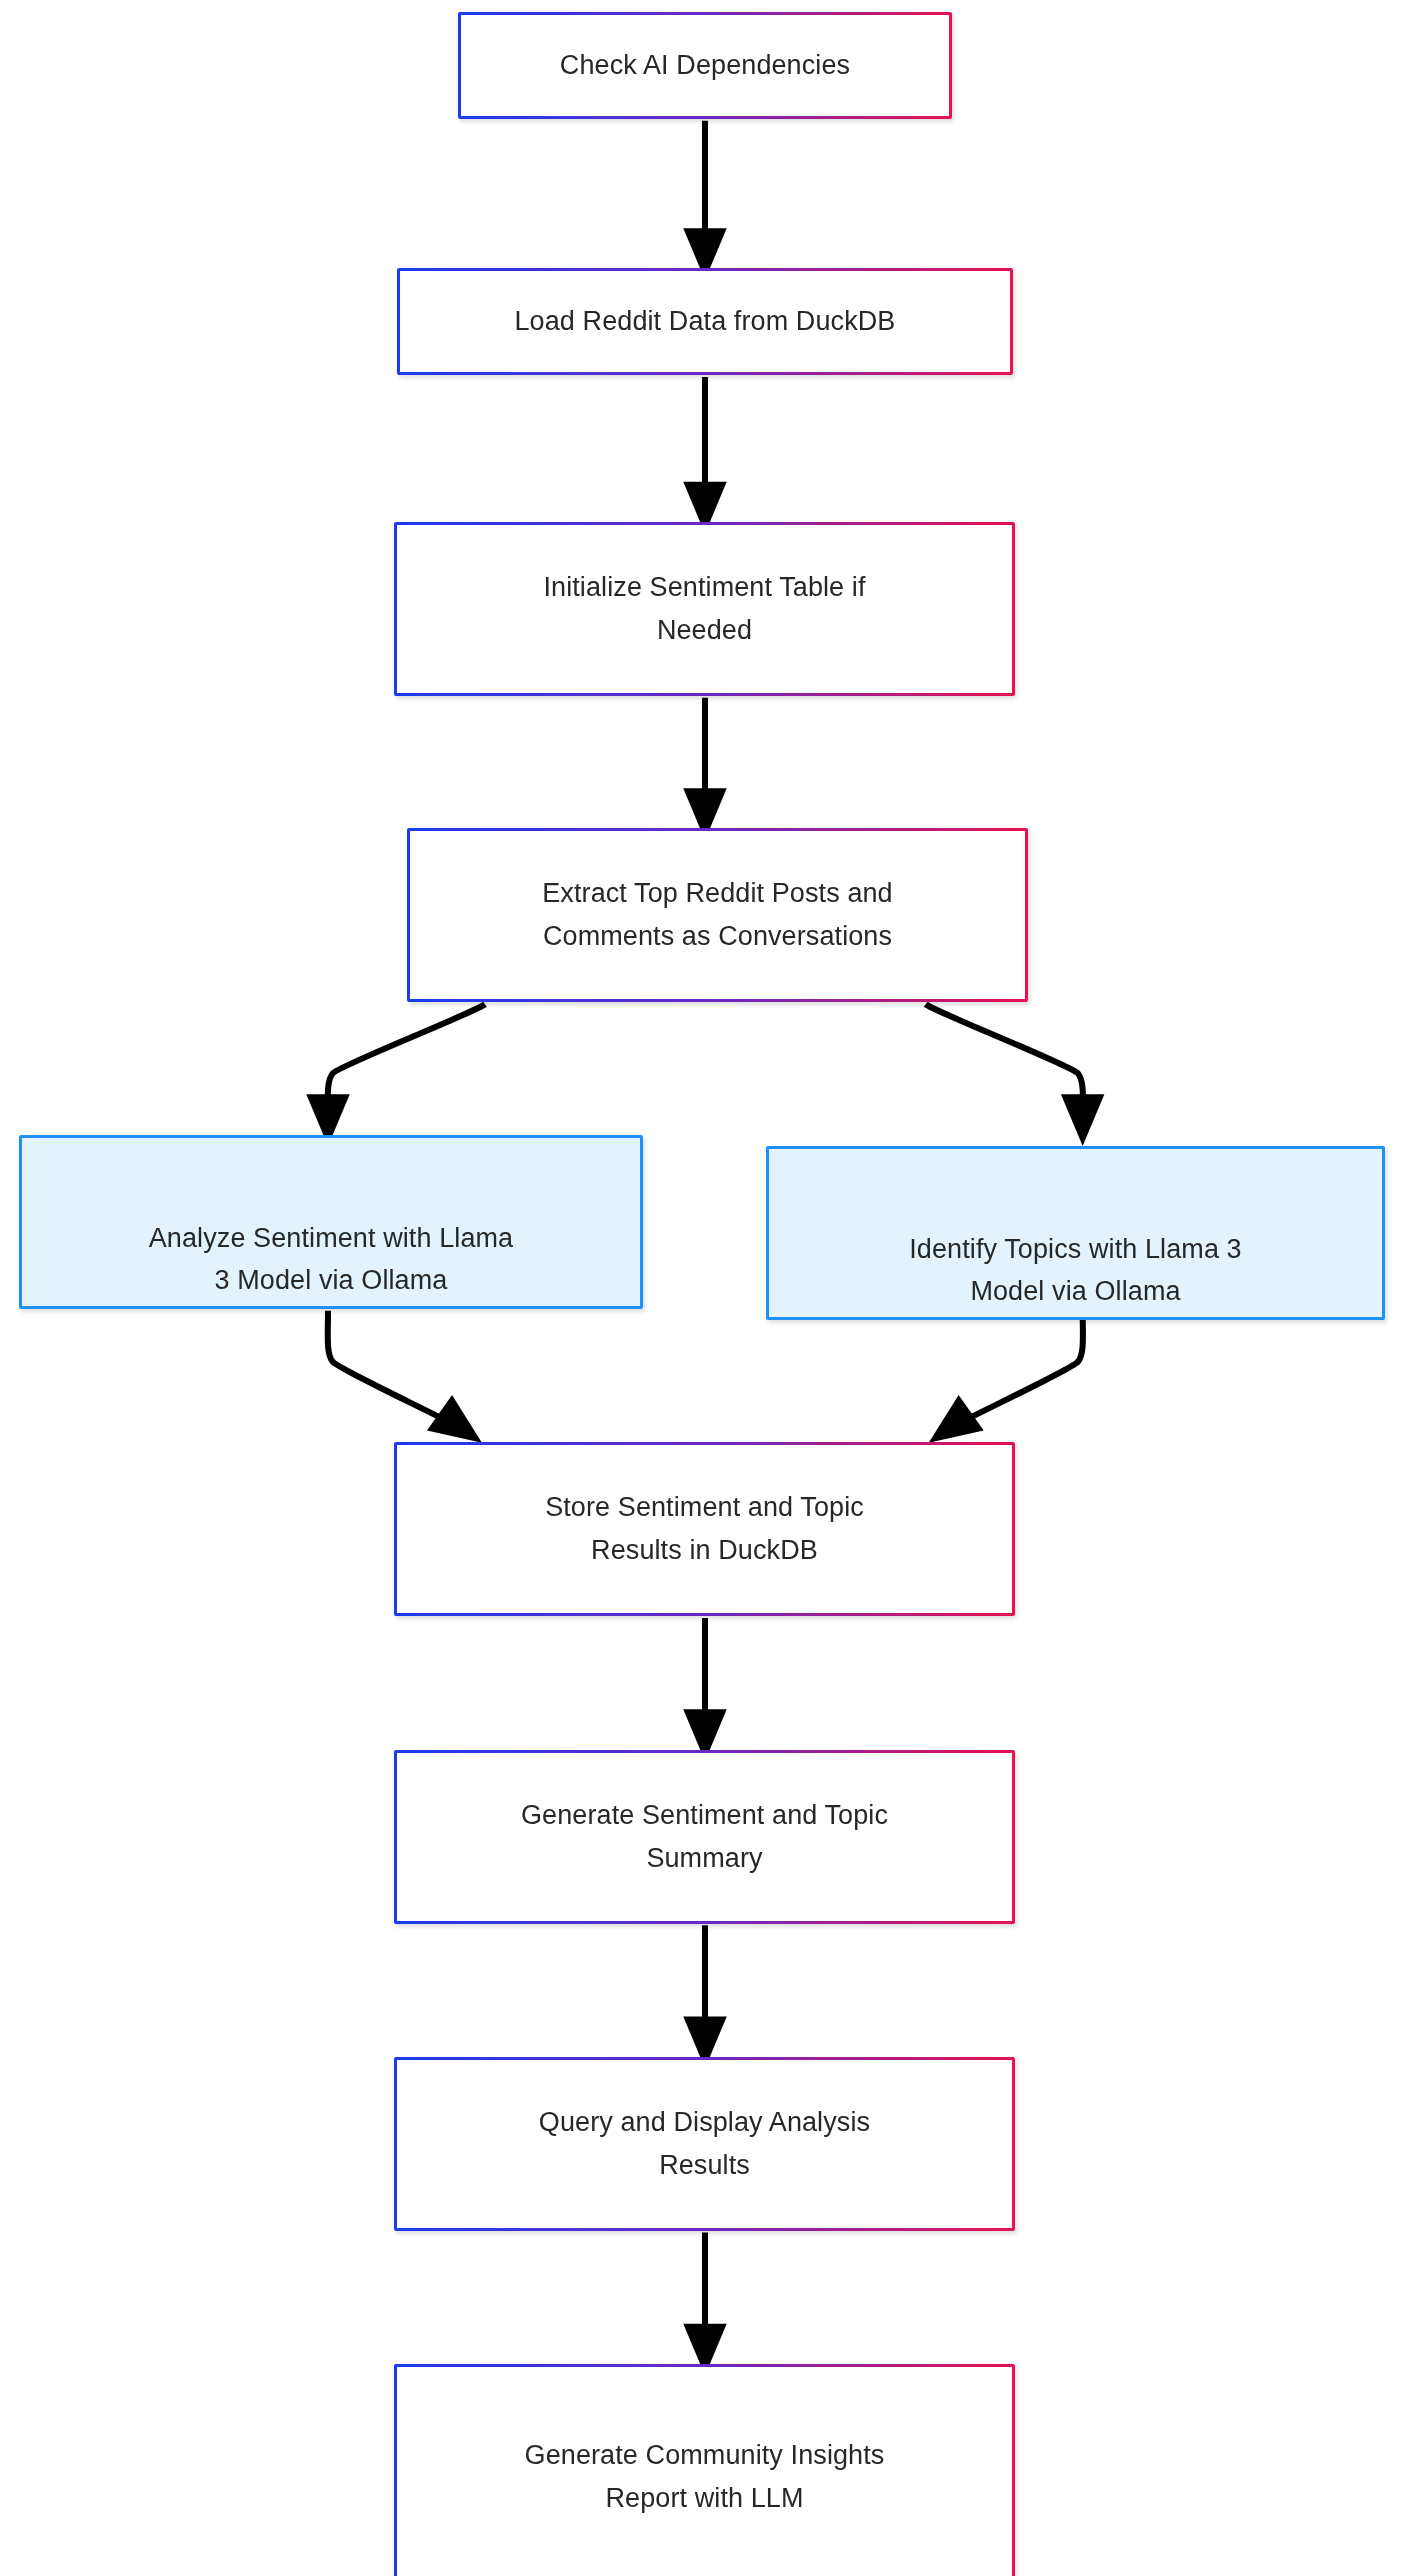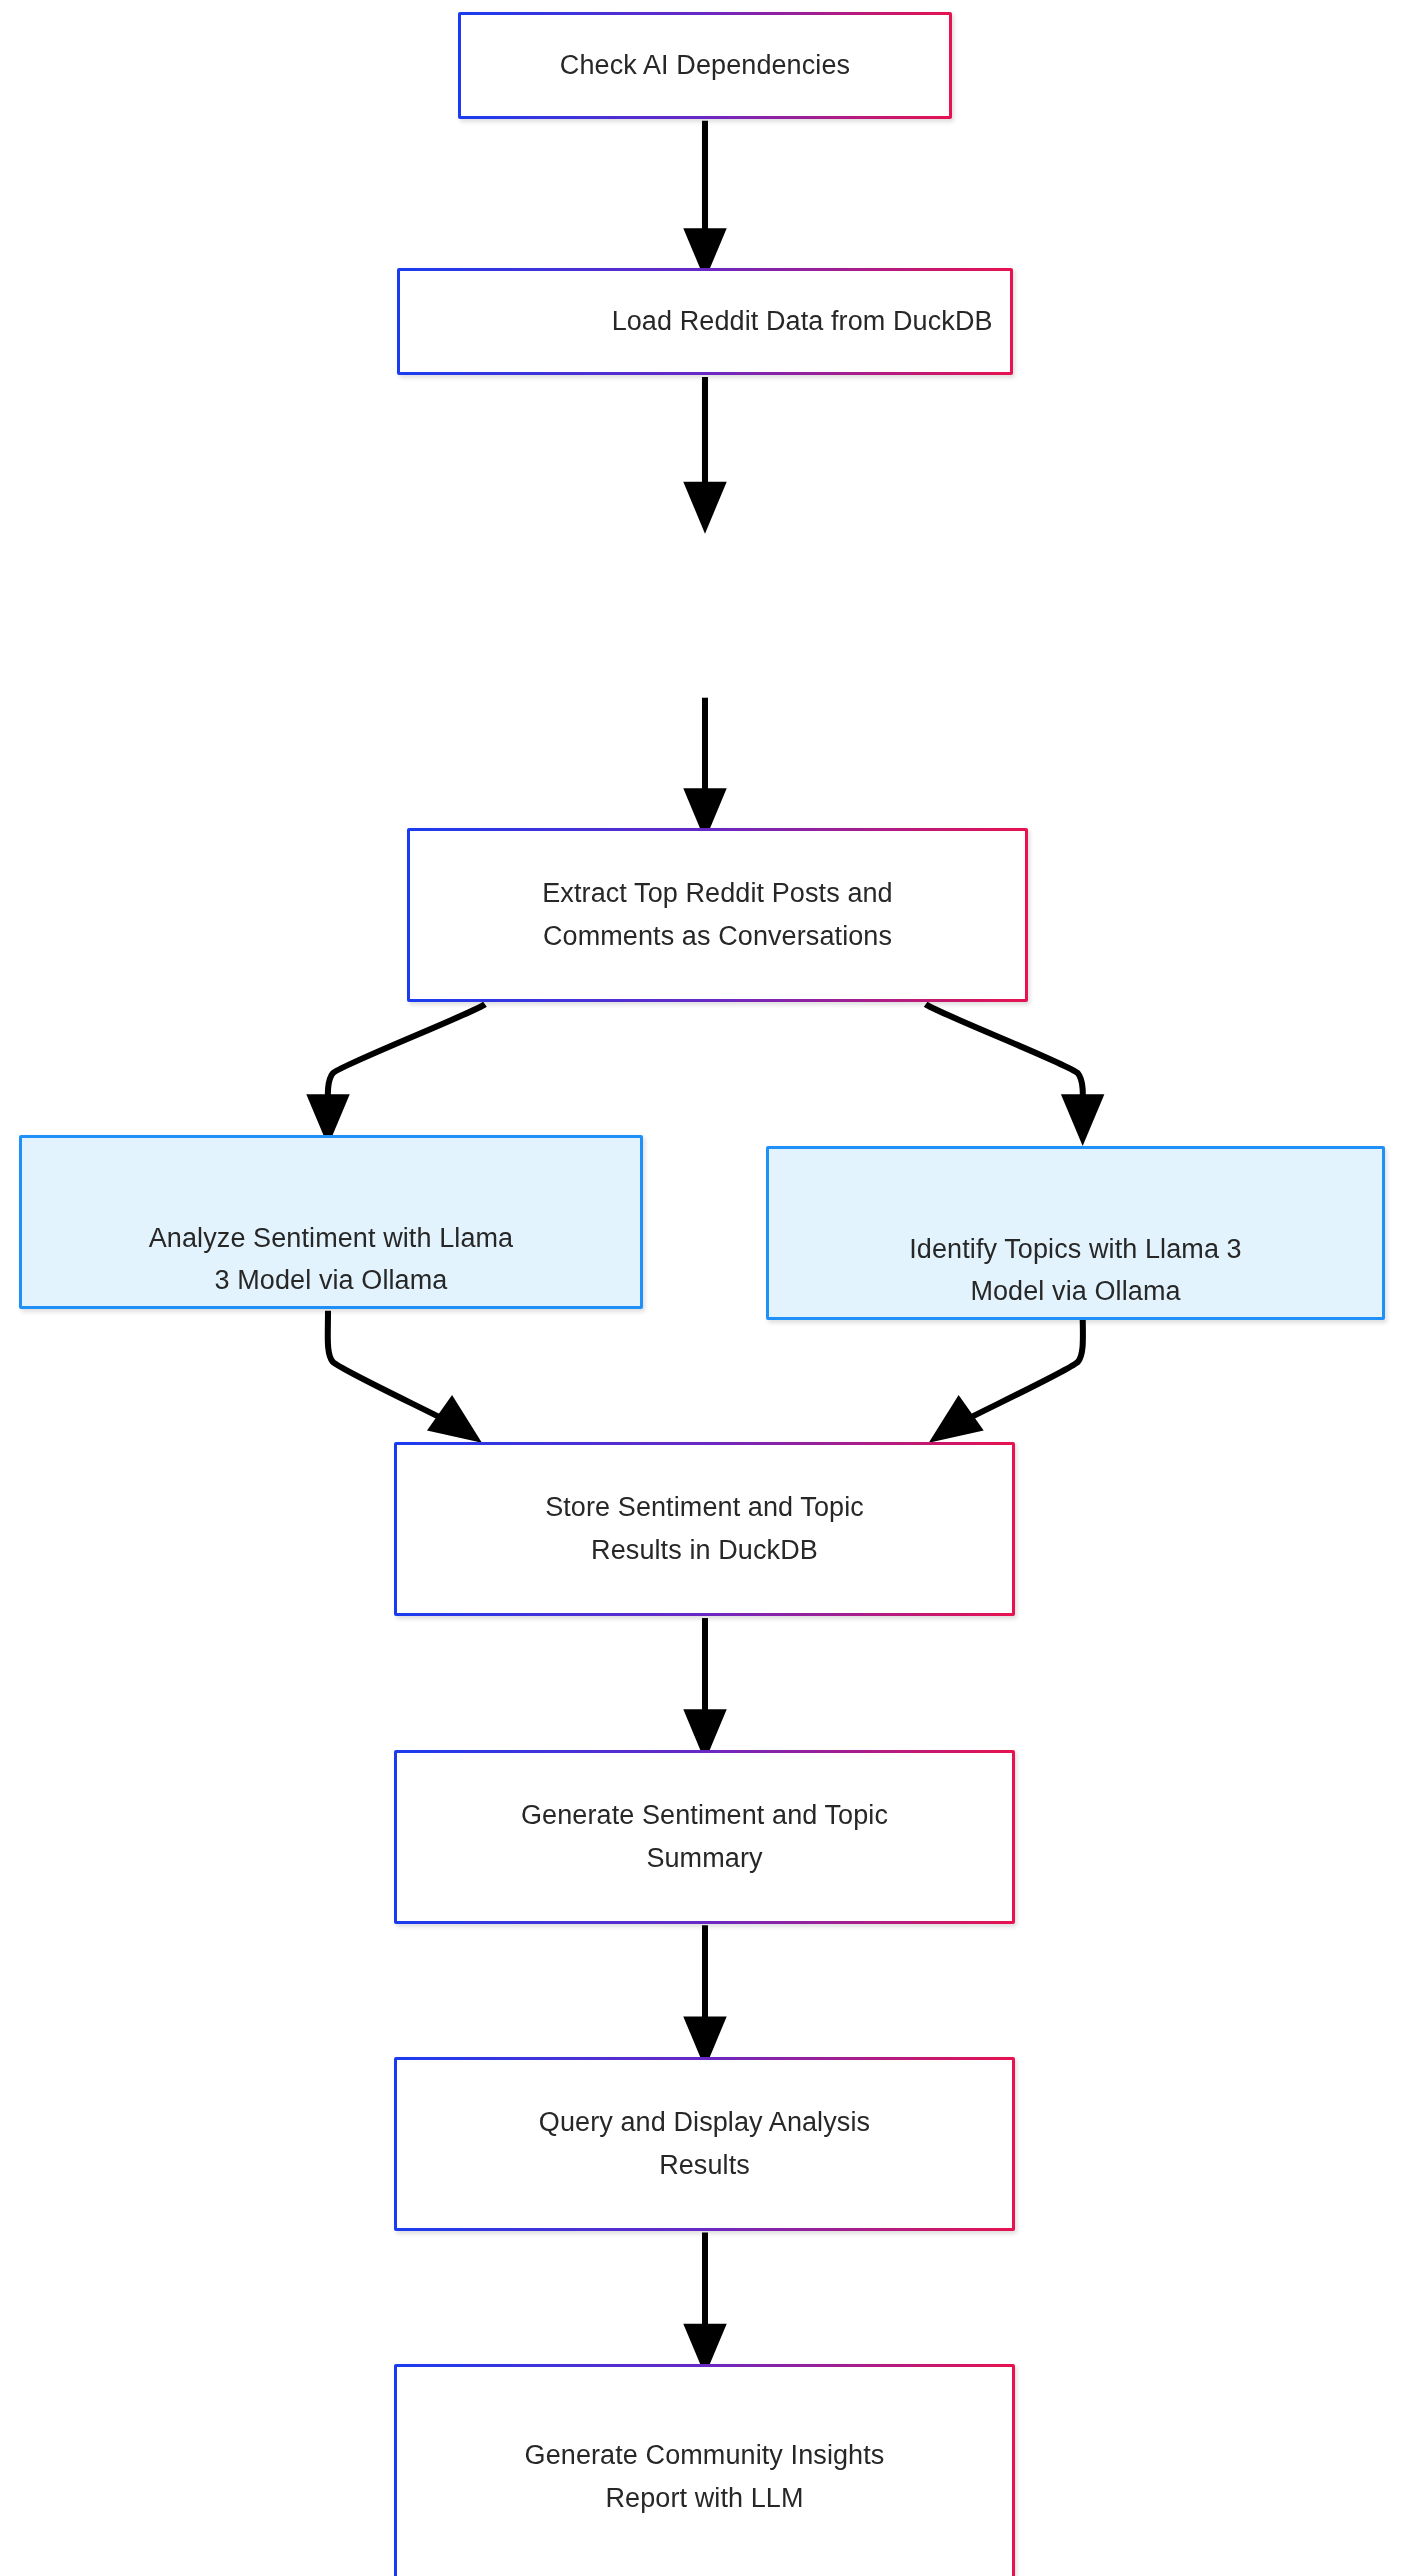--- a/index.html
+++ b/index.html
@@ -95,24 +95,28 @@
 
     <path d="M1051,2870 L1051,3051" stroke="#000000" stroke-width="9" fill="none" marker-end="url(#arrowhead)"></path>
 
     <path d="M1051,3328 L1051,3509" stroke="#000000" stroke-width="9" fill="none" marker-end="url(#arrowhead)"></path>
   </svg>
 
   <div class="node grad" id="node-n1" style="left:458px; top:12px; width:494px; height:107px;">
     <span class="node-label">Check AI Dependencies</span>
   </div>
 
-  <div class="node grad" id="node-n2" style="left:397px; top:268px; width:616px; height:107px;justify-content:flex-end;">
+  <div class="node grad" id="node-n2" style="left:397px; top:268px; width:616px; height:107px;">
     <span class="node-label">Load Reddit Data from DuckDB</span>
   </div>
 
+  <div class="node grad" id="node-n3" style="left:394px; top:522px; width:621px; height:174px;">
+    <span class="node-label">Initialize Sentiment Table if
+Needed</span>
+  </div>
 
   <div class="node grad" id="node-n4" style="left:394px; top:828px; width:621px; height:174px;margin-left:13px;">
     <span class="node-label">Extract Top Reddit Posts and
 Comments as Conversations</span>
   </div>
 
   <div class="node hl" id="node-n5" style="left:19px; top:1135px; width:624px; height:174px;">
     <span class="node-label">Analyze Sentiment with Llama
 3 Model via Ollama</span>
   </div>

